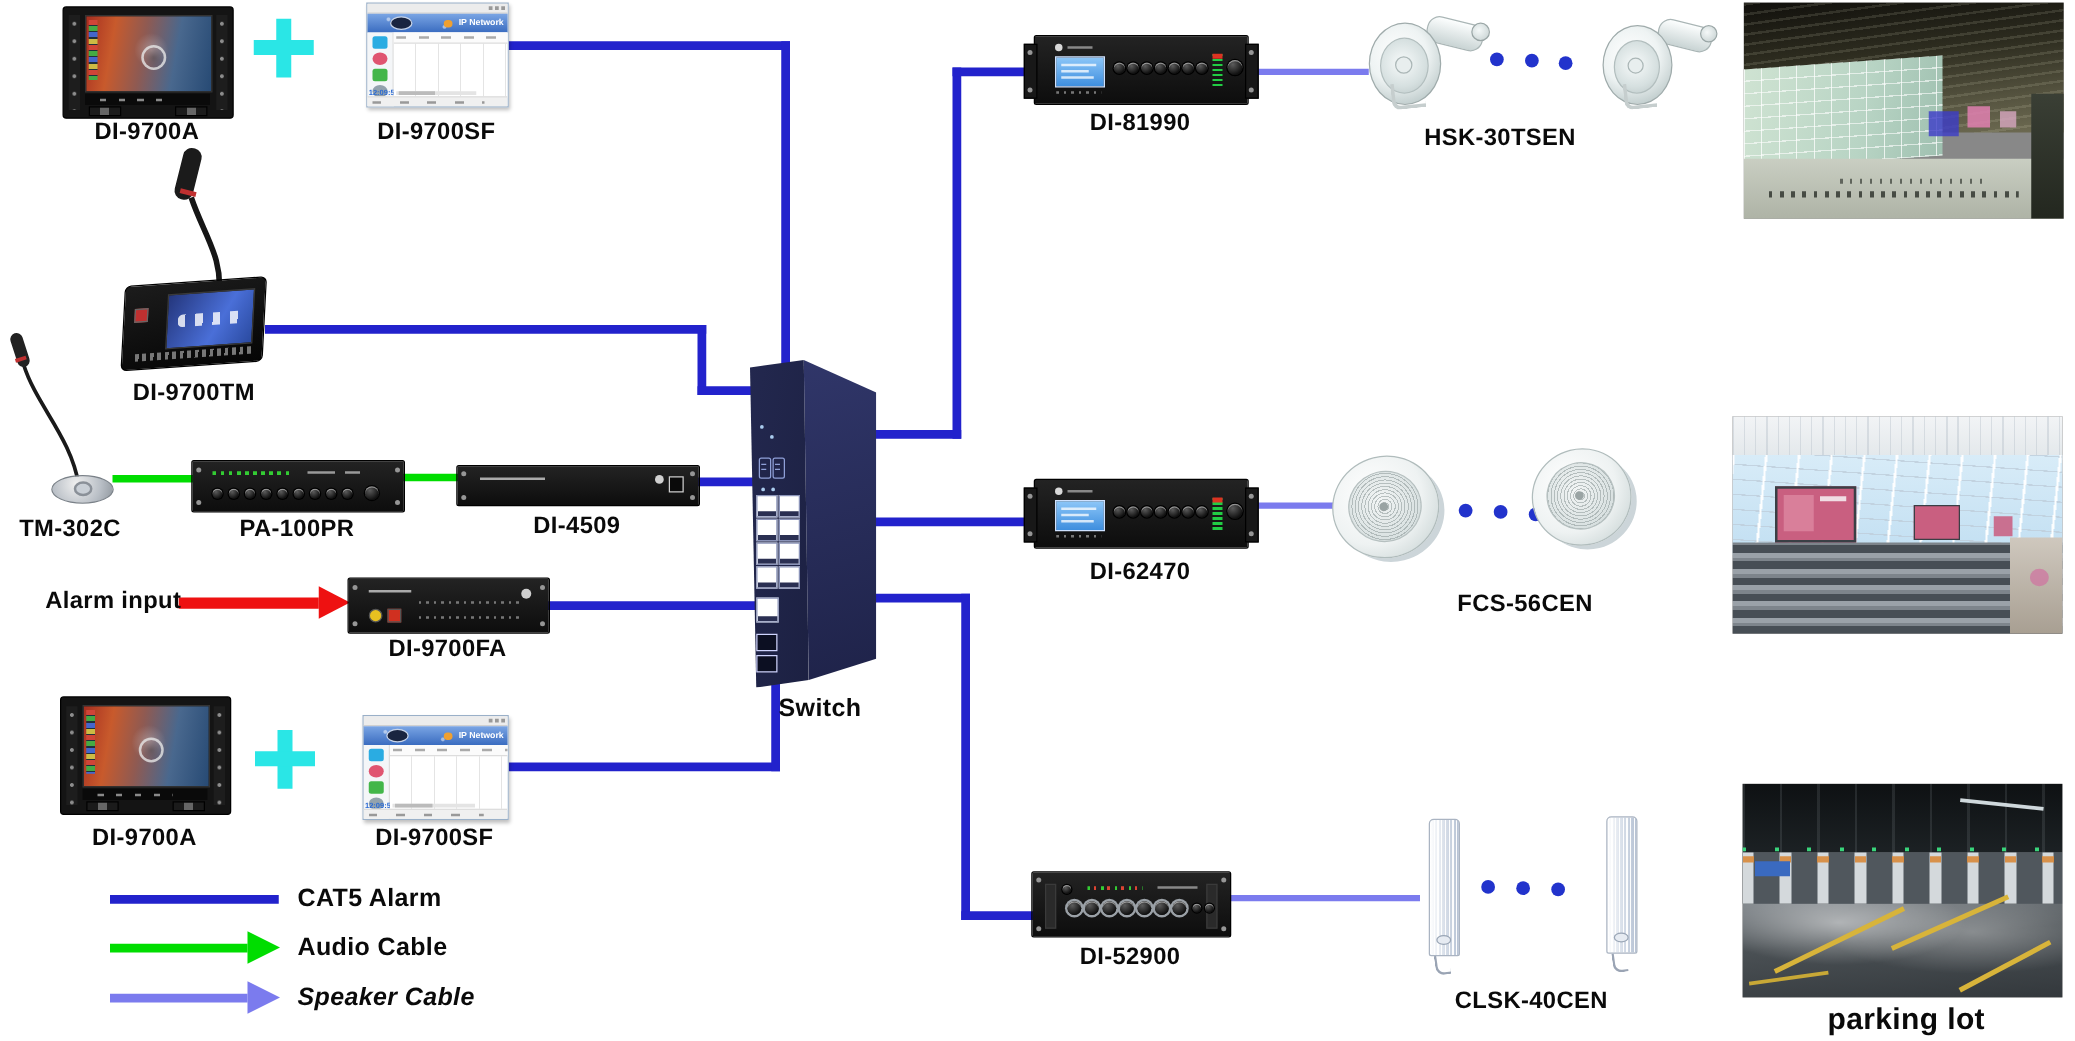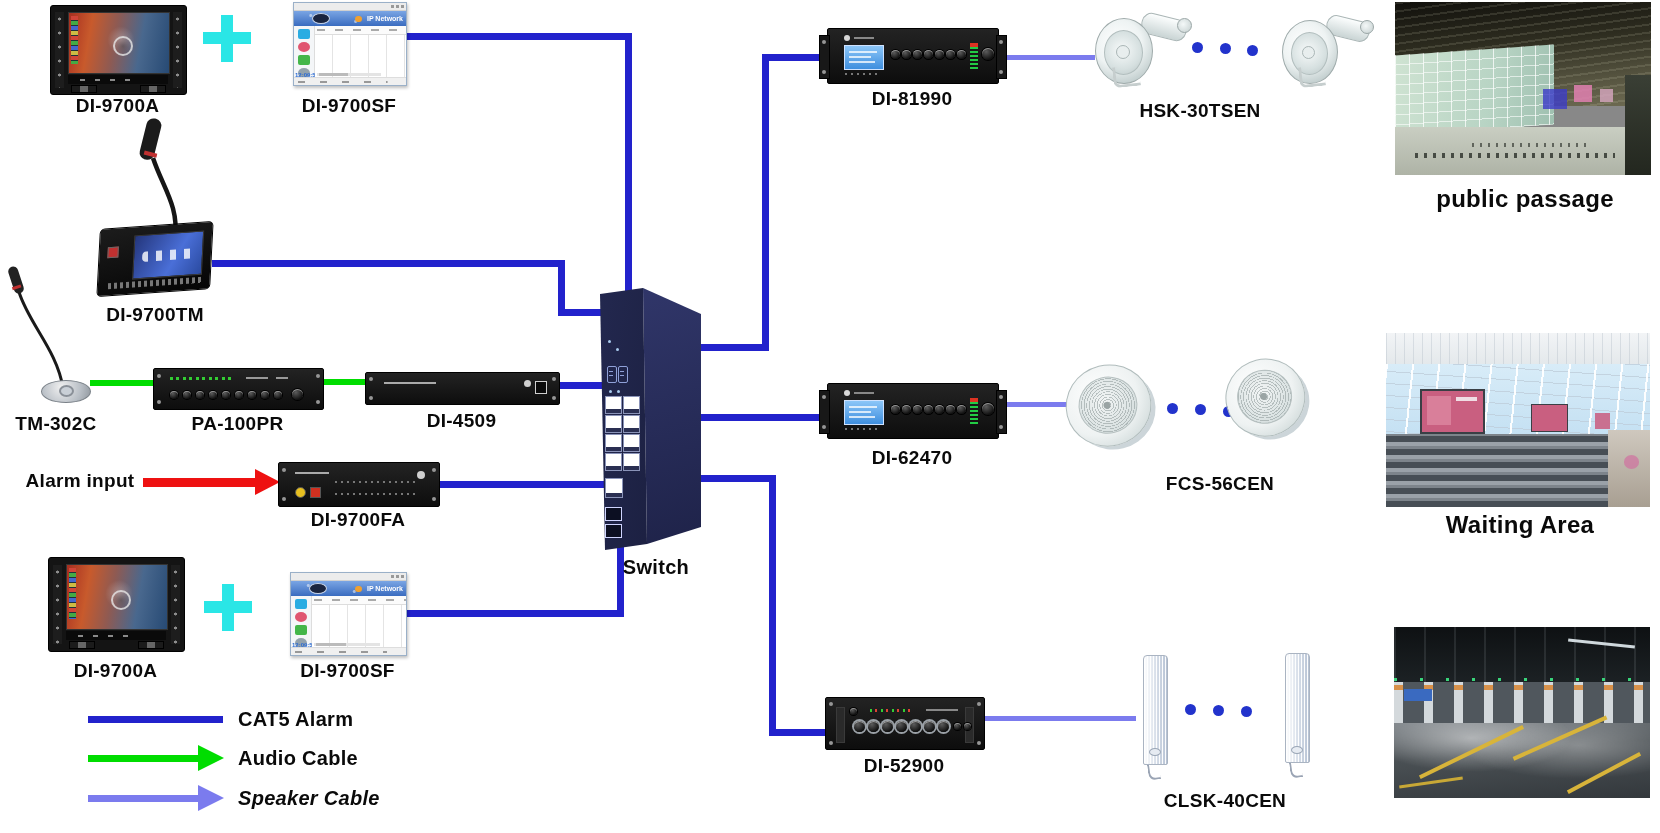--- a/index.html
+++ b/index.html
@@ -276,21 +276,21 @@
     <div class="screw" style="left:3px;top:4px;"></div>
       <div class="screw" style="left:3px;bottom:4px;"></div>
     <div class="screw" style="right:3px;top:4px;"></div>
       <div class="screw" style="right:3px;bottom:4px;"></div>
     <div class="tdash" style="left:18px;top:9px;width:52px;background:#aaa;"></div>
     <div class="abs" style="right:28px;top:7px;width:7px;height:7px;border-radius:50%;background:#d0d0d0;"></div>
     <div class="abs" style="right:12px;top:8px;width:10px;height:11px;background:#0a0a0a;border:1px solid #cfcfcf;"></div>
   </div>
   <div class="lbl" style="left:365px;top:410px;width:193px;">DI-4509</div>
 
-  <div class="lbl" style="left:15px;top:470px;width:130px;text-align:center;">Alarm input</div>
+  <div class="lbl" style="left:15px;top:470px;width:130px;text-align:right;">Alarm input</div>
   <div class="rack" style="left:278px;top:462px;width:160px;height:43px;">
     <div class="screw" style="left:3px;top:5px;"></div>
       <div class="screw" style="left:3px;bottom:5px;"></div>
     <div class="screw" style="right:3px;top:5px;"></div>
       <div class="screw" style="right:3px;bottom:5px;"></div>
     <div class="tdash" style="left:16px;top:9px;width:34px;background:#aaa;"></div>
     <div class="btn-sq" style="left:16px;top:24px;width:9px;height:9px;border-radius:50%;background:#e8c020;border:1px solid #555;"></div>
     <div class="btn-sq" style="left:31px;top:24px;width:9px;height:9px;background:#d03020;border:1px solid #555;"></div>
     <div class="dotrow" style="left:56px;top:18px;width:84px;"></div>
     <div class="dotrow" style="left:56px;top:30px;width:84px;"></div>
@@ -508,42 +508,40 @@
     <div class="ph-layer" style="left:0;bottom:0;right:0;height:28%;background:linear-gradient(#c9cec2,#aeb3a6);"></div>
     <div class="ph-layer" style="left:58%;top:50%;width:9%;height:12%;background:#3c3cc8;opacity:.8;"></div>
     <div class="ph-layer" style="left:70%;top:48%;width:7%;height:10%;background:#e080b0;opacity:.85;"></div>
     <div class="ph-layer" style="left:80%;top:50%;width:5%;height:8%;background:#d8a8c0;opacity:.8;"></div>
     <div class="ph-layer" style="left:8%;bottom:10%;width:78%;height:5px;opacity:.75;
          background:repeating-linear-gradient(90deg,rgba(15,20,15,.9) 0 3px,transparent 3px 9px);"></div>
     <div class="ph-layer" style="left:30%;bottom:16%;width:45%;height:4px;opacity:.6;
          background:repeating-linear-gradient(90deg,rgba(15,20,15,.9) 0 2px,transparent 2px 8px);"></div>
     <div class="ph-layer" style="right:0;top:42%;width:10%;height:58%;background:linear-gradient(#3a3f35,#23271f);"></div>
   </div>
-  <div class="lbl lbl-lg" style="left:1400px;top:185px;width:250px;">public passage</div>
 
   <div class="photo" style="left:1386px;top:333px;width:264px;height:174px;">
     <div class="ph-layer" style="left:0;top:0;right:0;height:20%;
          background:repeating-linear-gradient(90deg,rgba(180,190,200,.4) 0 1px,transparent 1px 9px),
          linear-gradient(#f2f4f6,#e2e7ea);"></div>
     <div class="ph-layer" style="left:0;top:18%;right:0;height:46%;
          background:repeating-linear-gradient(96deg,rgba(255,255,255,.95) 0 2px,transparent 2px 26px),
          repeating-linear-gradient(4deg,rgba(190,205,218,.8) 0 1px,transparent 1px 12px),
          linear-gradient(#d8ecf8,#c2dff2);"></div>
     <div class="ph-layer" style="left:0;bottom:0;right:0;height:42%;
          background:repeating-linear-gradient(0deg,#474e55 0 6px,#7d848b 6px 9px,#9aa1a8 9px 13px);"></div>
     <div class="ph-layer" style="right:0;bottom:0;width:16%;height:44%;background:linear-gradient(#cfc8be,#a89f92);"></div>
     <div class="ph-layer" style="left:13%;top:32%;width:23%;height:24%;background:#c95f80;border:2px solid #3a3f45;">
        <div class="ph-layer" style="left:8%;top:12%;width:40%;height:70%;background:#d97f9a;"></div>
        <div class="ph-layer" style="left:55%;top:15%;width:35%;height:10%;background:#f0dde4;"></div>
     </div>
     <div class="ph-layer" style="left:55%;top:41%;width:13%;height:15%;background:#c95f80;border:1px solid #3a3f45;"></div>
     <div class="ph-layer" style="left:79%;top:46%;width:6%;height:9%;background:#c97090;"></div>
     <div class="ph-layer" style="right:4%;bottom:22%;width:6%;height:8%;background:#d070a0;opacity:.7;border-radius:50%;"></div>
   </div>
-  <div class="lbl lbl-lg" style="left:1395px;top:511px;width:250px;">Waiting Area</div>
 
   <div class="photo" style="left:1394px;top:627px;width:256px;height:171px;">
     <div class="ph-layer" style="left:0;top:0;right:0;height:32%;
          background:repeating-linear-gradient(90deg,rgba(160,170,175,.15) 0 2px,transparent 2px 30px),
          linear-gradient(#0e1113,#1c2124);"></div>
     <div class="ph-layer" style="right:6%;top:9%;width:26%;height:3px;background:#cfd8dc;transform:rotate(6deg);"></div>
     <div class="ph-layer" style="left:0;top:32%;right:0;height:24%;
          background:repeating-linear-gradient(90deg,#d4d9dc 0 9px,#50575d 9px 30px),#464d53;"></div>
     <div class="ph-layer" style="left:0;top:34%;right:0;height:5px;opacity:.9;
          background:repeating-linear-gradient(90deg,#d8893a 0 9px,transparent 9px 30px);"></div>
@@ -552,14 +550,15 @@
     <div class="ph-layer" style="left:4%;top:36%;width:11%;height:7%;background:#3a6ac0;"></div>
     <div class="ph-layer" style="left:0;top:56%;right:0;height:44%;
          background:radial-gradient(ellipse at 30% 20%,rgba(255,255,255,.5),transparent 40%),
          radial-gradient(ellipse at 72% 30%,rgba(255,255,255,.35),transparent 45%),
          linear-gradient(175deg,#7b8186,#4a5054 40%,#33383c);"></div>
     <div class="ph-layer" style="left:8%;top:72%;width:45%;height:4px;background:#d8b43a;transform:rotate(-26deg);"></div>
     <div class="ph-layer" style="left:45%;top:64%;width:40%;height:4px;background:#d8b43a;transform:rotate(-24deg);"></div>
     <div class="ph-layer" style="left:66%;top:84%;width:32%;height:4px;background:#d8b43a;transform:rotate(-28deg);"></div>
     <div class="ph-layer" style="left:2%;top:90%;width:25%;height:3px;background:#c8a836;transform:rotate(-8deg);"></div>
   </div>
+  <div class="lbl lbl-lg" style="left:1400px;top:802px;width:250px;">parking lot</div>
 
 </div>
 
 </body></html>

